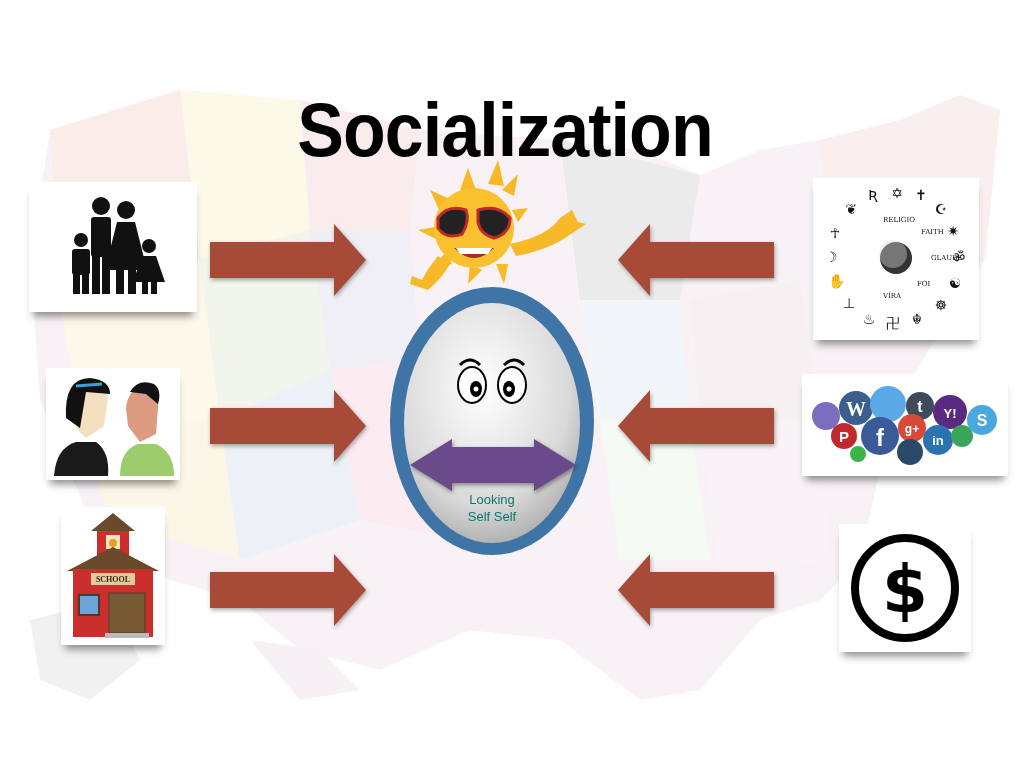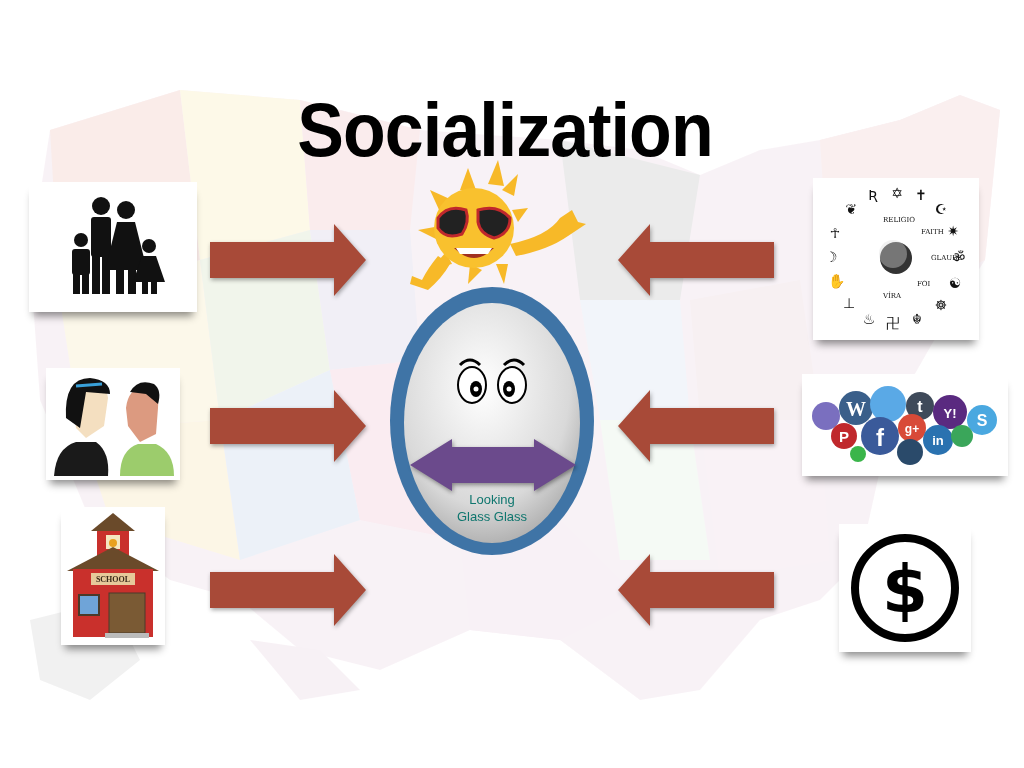--- a/index.html
+++ b/index.html
@@ -209,21 +209,21 @@
       <ellipse cx="124" cy="100" rx="14" ry="18" fill="#fff" stroke="#000" stroke-width="2"></ellipse>
       <ellipse cx="88" cy="104" rx="6" ry="8" fill="#000"></ellipse>
         <circle cx="88" cy="104" r="2.5" fill="#fff"></circle>
       <ellipse cx="121" cy="104" rx="6" ry="8" fill="#000"></ellipse>
         <circle cx="121" cy="104" r="2.5" fill="#fff"></circle>
     </g>
     <polygon points="22,180 64,154 64,162 146,162 146,154 188,180 146,206 146,198 64,198 64,206" fill="#6b4a8c" style="filter:drop-shadow(1px 2px 2px rgba(0,0,0,0.4));"></polygon>
   </svg>
   <div class="mirror-label">
     <div>Looking</div>
-    <div>Glass Glass</div>
+    <div>Self Self</div>
   </div>
 </div>
 
 <div class="sun">
   <svg viewBox="0 0 190 132" width="190" height="132">
     <g fill="#f7b928">
       <polygon points="60,8 68,30 52,30"></polygon>
         <polygon points="90,0 96,26 80,24"></polygon>
         <polygon points="22,30 44,40 32,52"></polygon>
       <polygon points="10,70 32,66 30,80"></polygon>

